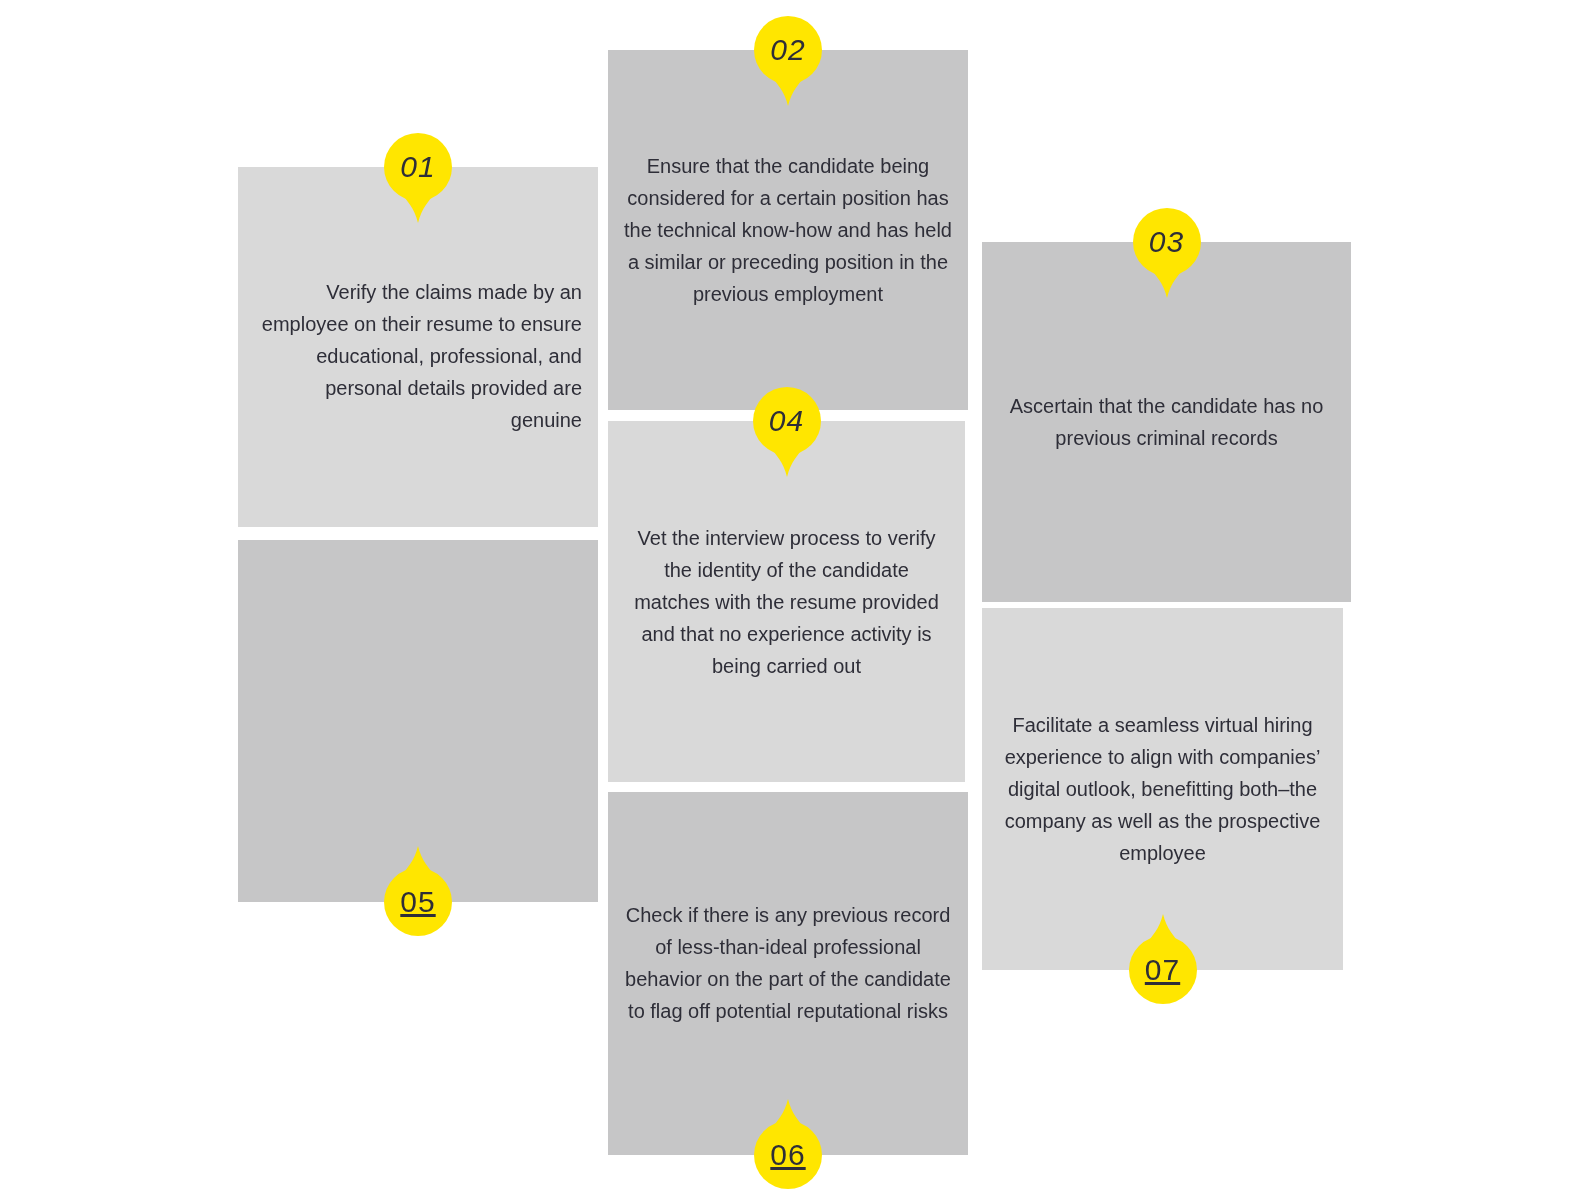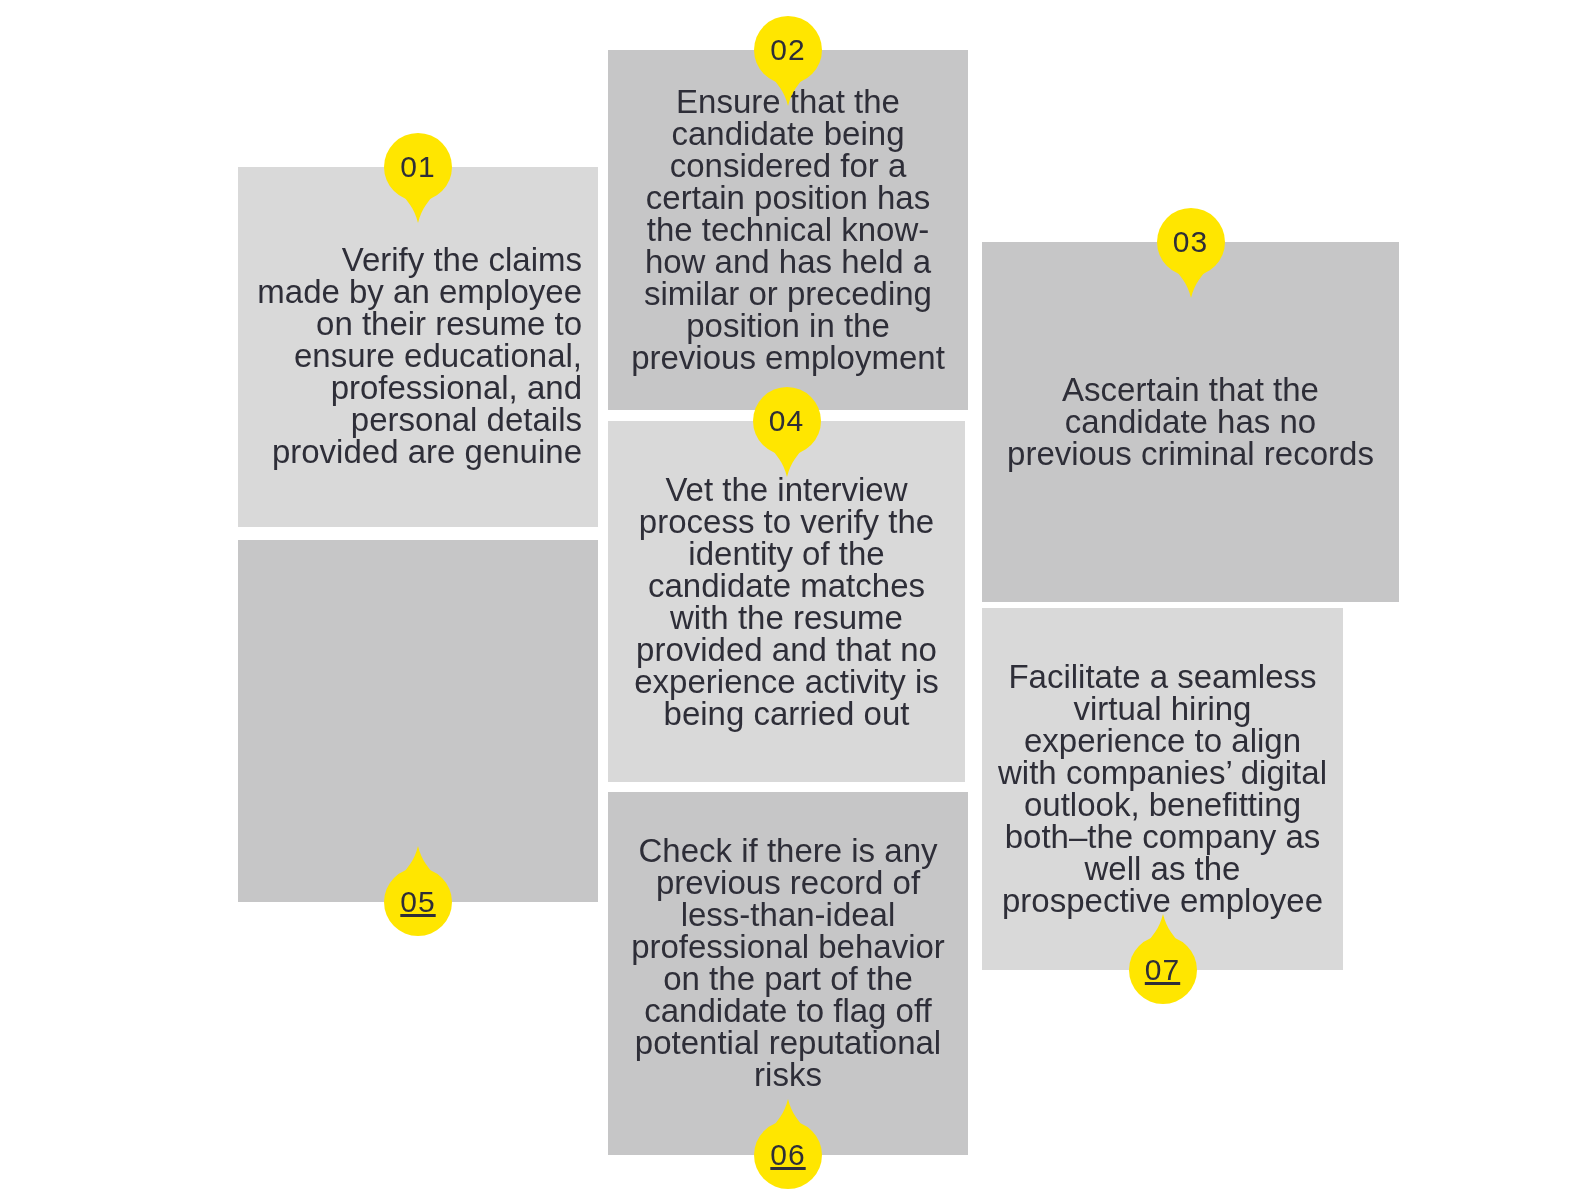--- a/index.html
+++ b/index.html
@@ -26,30 +26,30 @@
     display: flex;
     align-items: center;
     justify-content: center;
     text-align: center;
   }
   .shade-light { background: var(--card-light); }
   .shade-mid   { background: var(--card-mid); }
 
   .card-01 { left: 238px; top: 167px;  width: 360px; height: 360px; text-align: right; }
   .card-02 { left: 608px; top: 50px;   width: 360px; height: 360px; }
-  .card-03 { left: 982px; top: 242px;  width: 417px; height: 360px; }
+  .card-03 { left: 982px; top: 242px;  width: 369px; height: 360px; }
   .card-04 { left: 608px; top: 421px;  width: 357px; height: 361px; }
   .card-05 { left: 238px; top: 540px;  width: 360px; height: 362px; }
   .card-06 { left: 608px; top: 792px;  width: 360px; height: 363px; }
   .card-07 { left: 982px; top: 608px;  width: 361px; height: 362px; }
 
   .card-text {
     margin: 0;
     padding: 0 16px;
-    font-size: 33px;
+    font-size: 20px;
     line-height: 32px;
     color: var(--text);
   }
   
   .card-01 .card-text { padding-top: 18px; }
   .card-05 .card-text { padding-bottom: 28px; }
   .card-06 .card-text { padding-bottom: 22px; }
 
   .badge {
     position: absolute;
@@ -64,21 +64,21 @@
   .badge-shape { fill: var(--yellow); }
   .badge-num {
     position: absolute;
     left: 50%;
     transform: translate(-50%, -50%);
     font-size: 30px;
     letter-spacing: 1px;
     color: var(--text);
     white-space: nowrap;
   }
-  .badge-top    .badge-num { top: 34px; }
+  .badge-top    .badge-num { top: 34px; font-style: italic; }
   .badge-bottom .badge-num { top: 58px; text-decoration: underline; }
 </style>
 </head>
 <body>
 
 <div class="canvas">
 
   <section class="card card-01 shade-light">
     <div class="badge badge-top">
       <svg viewBox="0 0 72 92" aria-hidden="true">

